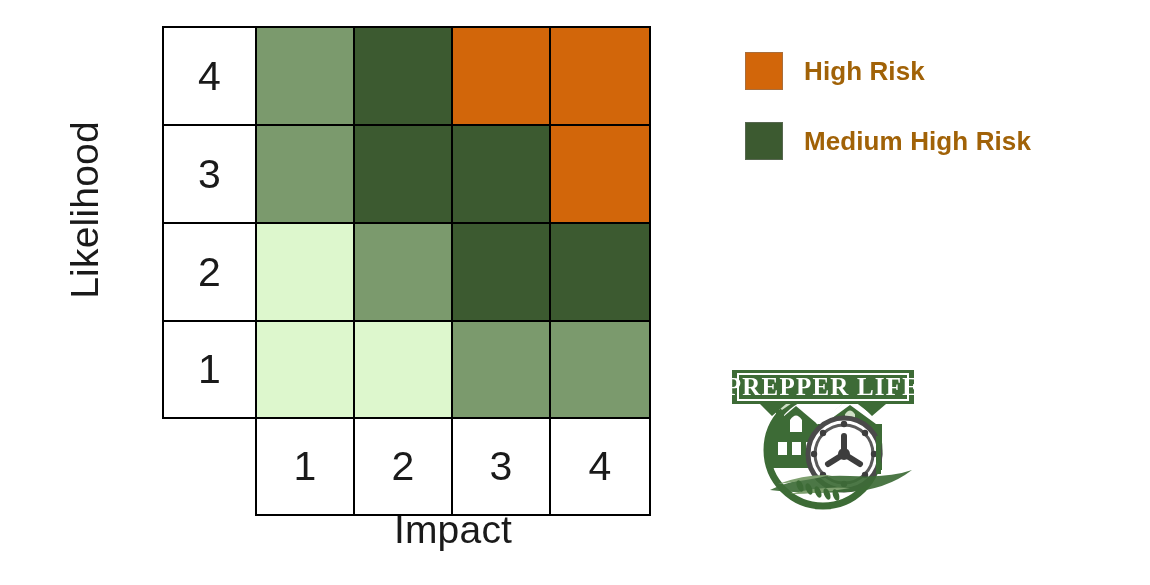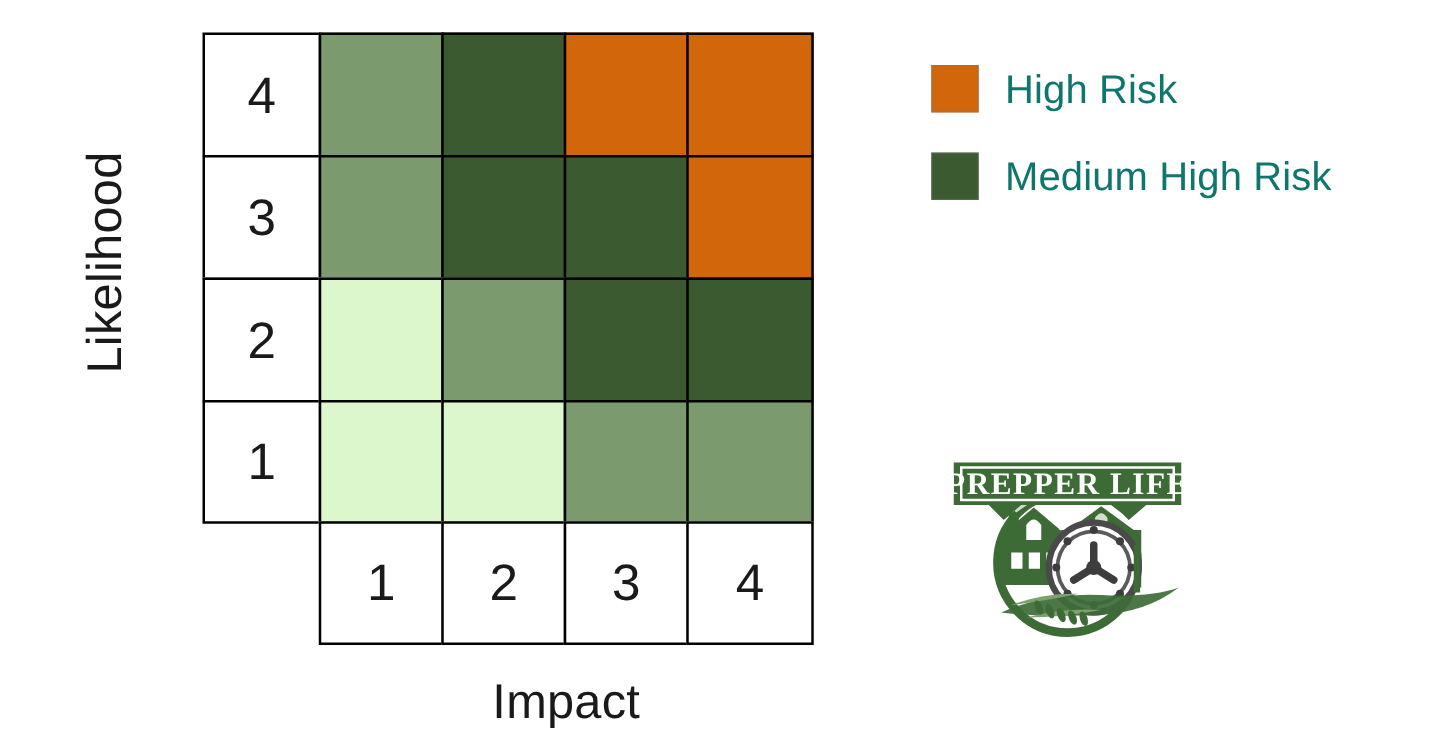--- a/index.html
+++ b/index.html
@@ -41,21 +41,21 @@
     white-space: nowrap;
     font-size: 39px;
     font-weight: 400;
     letter-spacing: 0.2px;
     color: #1a1a1a;
   }
 
   #x-axis-title {
     position: absolute;
     left: 255px;
-    top: 540px;
+    top: 508px;
     width: 396px;
     text-align: center;
     font-size: 39px;
     font-weight: 400;
     color: #1a1a1a;
     letter-spacing: 0.2px;
   }
 
   
   #matrix-grid {
@@ -104,31 +104,31 @@
   }
   .legend-swatch {
     width: 38px;
     height: 38px;
     box-sizing: border-box;
     border: 1px solid rgba(120,120,120,0.45);
     flex: 0 0 auto;
   }
   .legend-label {
     margin-left: 21px;
-    font-size: 32px;
-    font-weight: 400;
-    color: #0f766e;
+    font-size: 26px;
+    font-weight: 700;
+    color: #a16207;
     white-space: nowrap;
     letter-spacing: 0.1px;
   }
 
   
   #logo {
     position: absolute;
-    left: 757px;
+    left: 726px;
     top: 358px;
     width: 194px;
     height: 155px;
   }
   #logo svg { display: block; width: 100%; height: 100%; }
 </style>
 </head>
 <body>
 
 <div id="matrix-figure">

